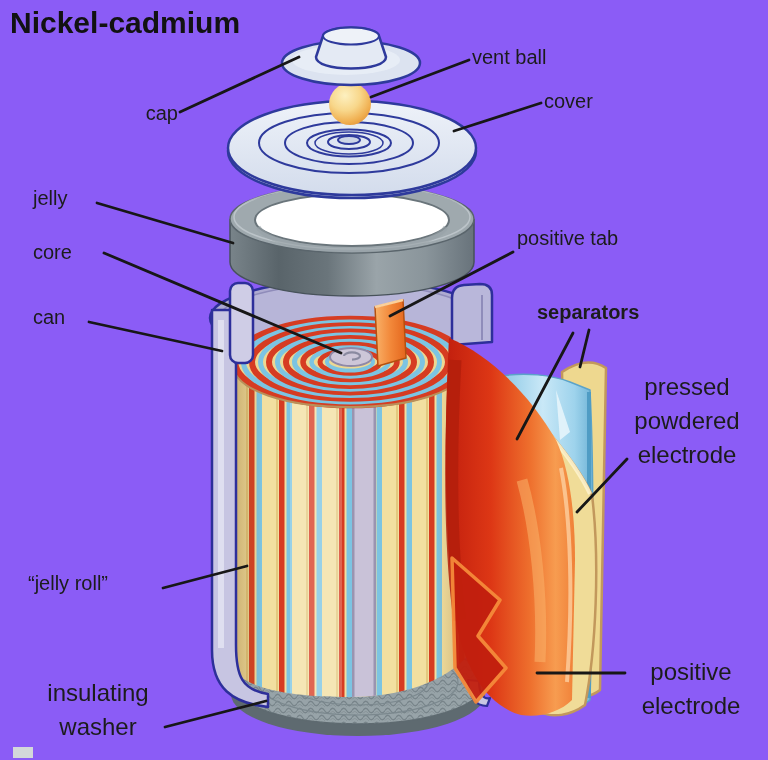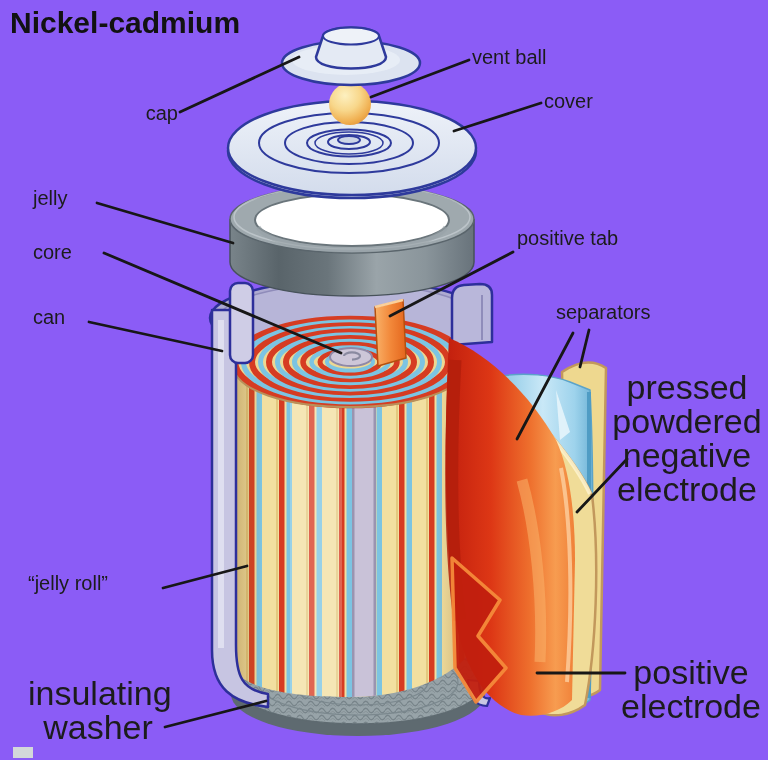--- a/index.html
+++ b/index.html
@@ -10,21 +10,21 @@
   .stage svg{position:absolute;left:0;top:0;}
   .title{
     position:absolute;left:10px;top:4px;
     font-weight:bold;font-size:30px;line-height:37px;color:#121212;
   }
   .lbl{
     position:absolute;color:#1c1c1c;font-size:20px;line-height:28px;
     white-space:nowrap;
   }
   .lbl.right{text-align:right;}
-  .block{position:absolute;color:#1c1c1c;font-size:34px;text-align:center;}
+  .block{position:absolute;color:#1c1c1c;font-size:24px;text-align:center;}
   .block div{line-height:34px;white-space:nowrap;}
   .corner-mark{
     position:absolute;left:13px;top:747px;width:20px;height:11px;
     background:#d3d8da;
   }
 </style>
 </head>
 <body>
 
 <div class="stage">
@@ -229,26 +229,25 @@
     <div>Nickel-cadmium</div>
   </div>
 
   <div class="lbl right" style="left:98px;top:99px;width:80px;">cap</div>
   <div class="lbl" style="left:472px;top:43px;">vent ball</div>
   <div class="lbl" style="left:544px;top:87px;">cover</div>
   <div class="lbl" style="left:33px;top:184px;">jelly</div>
   <div class="lbl" style="left:33px;top:238px;">core</div>
   <div class="lbl" style="left:33px;top:303px;text-align:center;">can</div>
   <div class="lbl" style="left:517px;top:224px;">positive tab</div>
-  <div class="lbl" style="left:556px;top:298px;">separators</div>
+  <div class="lbl" style="left:537px;top:298px;font-weight:bold;">separators</div>
 
   <div class="block" style="left:612px;top:370px;width:150px;">
     <div>pressed</div>
     <div>powdered</div>
-    <div>negative</div>
     <div>electrode</div>
   </div>
 
   <div class="lbl" style="left:28px;top:569px;">“jelly roll”</div>
 
   <div class="block" style="left:28px;top:676px;width:140px;">
     <div>insulating</div>
     <div>washer</div>
   </div>
 

